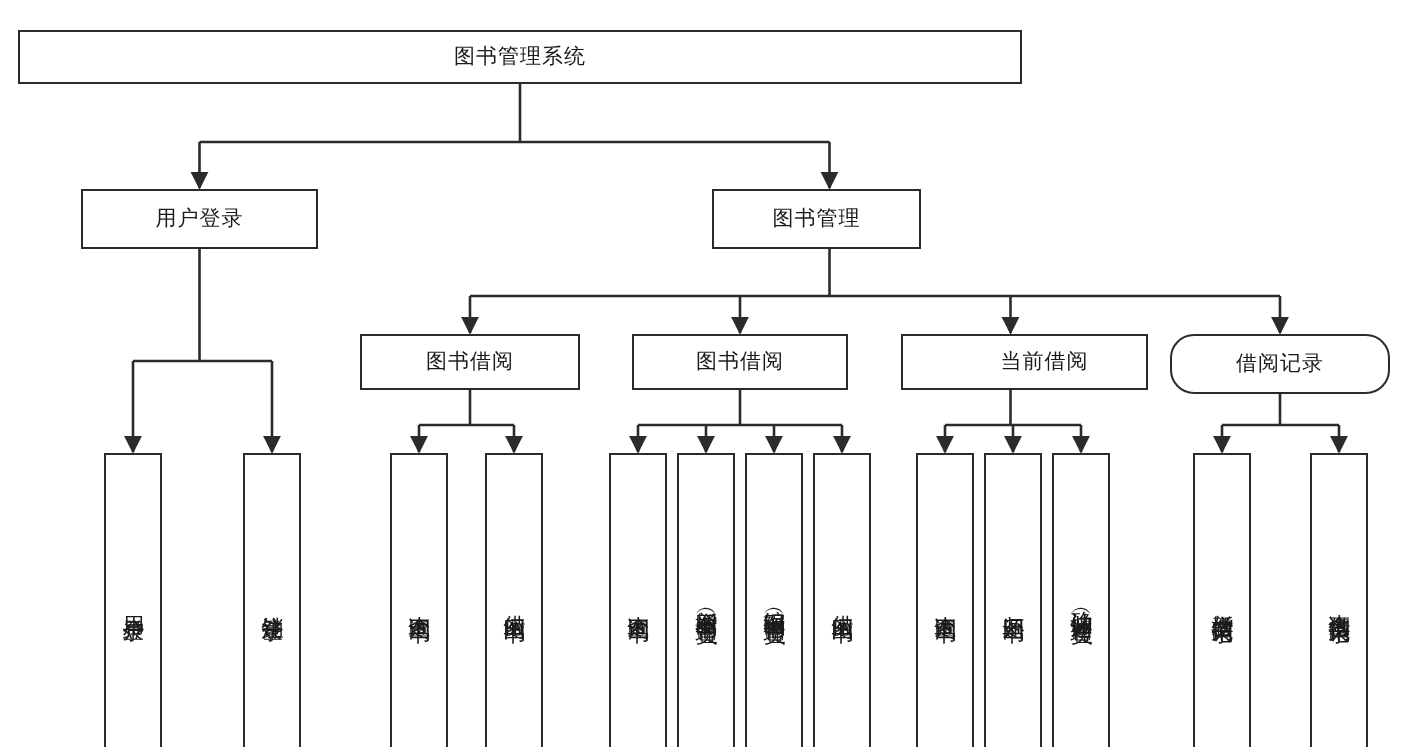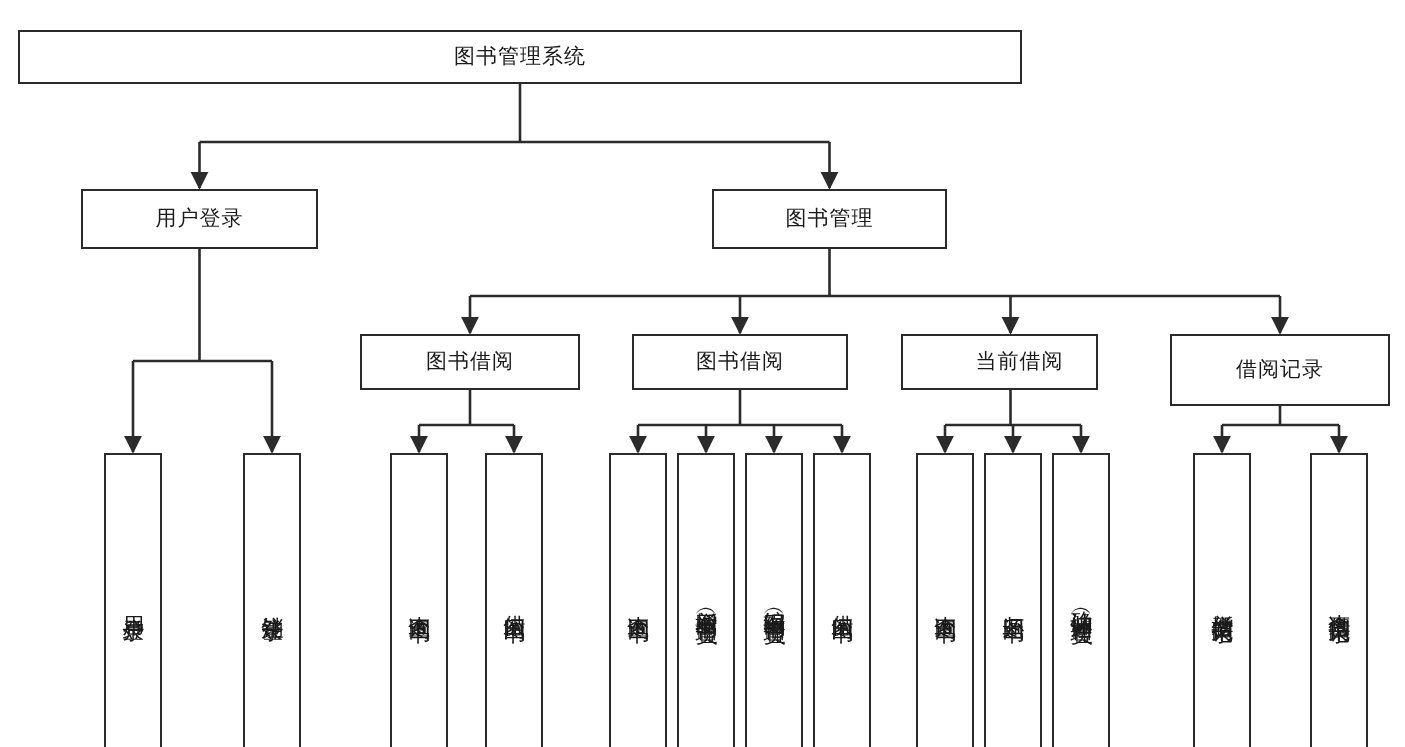--- a/index.html
+++ b/index.html
@@ -114,33 +114,33 @@
       </g>
   </svg>
 
   <div id="nodes">
       <div class="node node-h" style="left: 18px; top: 13px; width: 1004px; height: 54px;">
         <span class="">图书管理系统</span>
       </div>
       <div class="node node-h" style="left: 81px; top: 172px; width: 237px; height: 60px;">
         <span class="">用户登录</span>
       </div>
-      <div class="node node-h" style="left: 712px; top: 172px; width: 235px; height: 60px;">
+      <div class="node node-h" style="left: 712px; top: 172px; width: 209px; height: 60px;">
         <span class="">图书管理</span>
       </div>
       <div class="node node-h" style="left: 360px; top: 317px; width: 220px; height: 56px;">
         <span class="">图书借阅</span>
       </div>
       <div class="node node-h" style="left: 632px; top: 317px; width: 216px; height: 56px; justify-content: center;">
         <span class="">图书借阅</span>
       </div>
-      <div class="node node-h" style="left: 901px; top: 317px; width: 197px; height: 56px; padding-left: 40px;">
+      <div class="node node-h" style="left: 901px; top: 317px; width: 247px; height: 56px; padding-left: 40px;">
         <span class="">当前借阅</span>
       </div>
-      <div class="node node-h" style="left: 1170px; top: 317px; width: 220px; height: 72px;">
+      <div class="node node-h" style="left: 1170px; top: 317px; width: 220px; height: 60px; border-radius: 24px;">
         <span class="">借阅记录</span>
       </div>
       <div class="node node-v" style="left: 104px; top: 436px; width: 58px; height: 297px;">
         <span class="vtext">用户登录</span>
       </div>
       <div class="node node-v" style="left: 243px; top: 436px; width: 58px; height: 297px;">
         <span class="vtext">注销登录</span>
       </div>
       <div class="node node-v" style="left: 390px; top: 436px; width: 58px; height: 297px;">
         <span class="vtext">查询图书</span>

